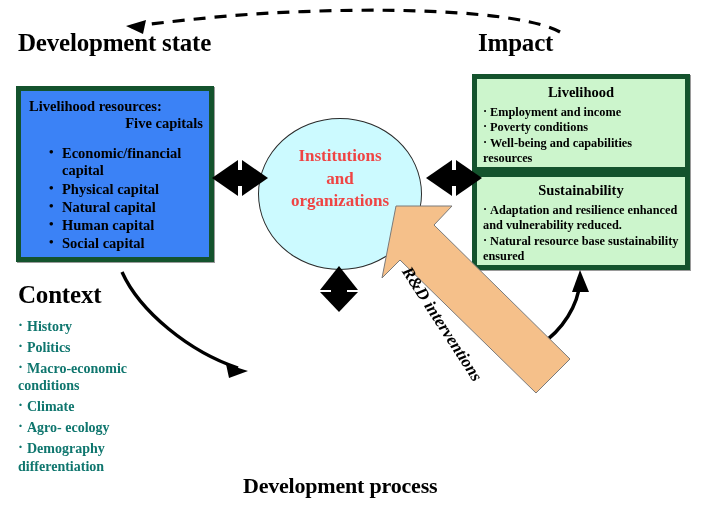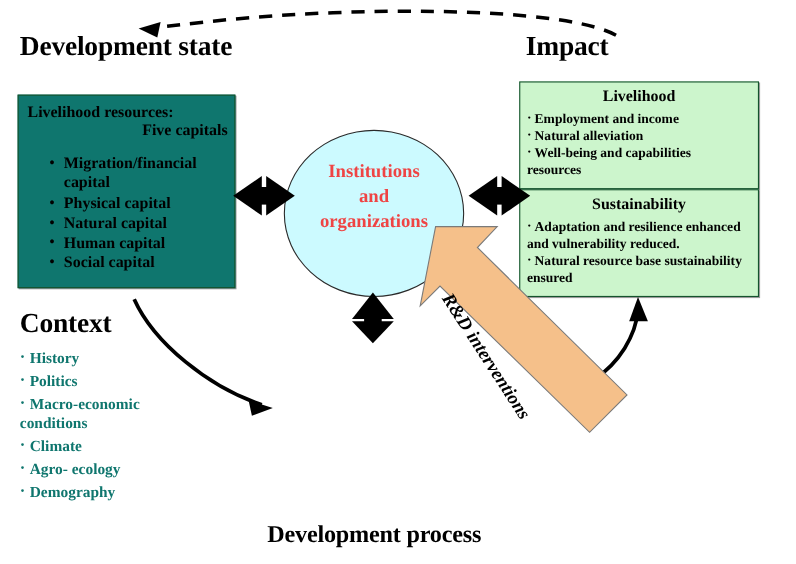--- a/index.html
+++ b/index.html
@@ -20,25 +20,25 @@
     line-height:1.05;
     letter-spacing:-0.2px;
   }
   #hd-dev-state{left:18px;top:30px;width:200px;font-size:25px;}
   #hd-impact{left:478px;top:30px;width:220px;font-size:25px;}
   #hd-context{left:18px;top:282px;width:130px;font-size:25px;text-align:left;}
   #hd-dev-process{left:243px;top:474px;width:220px;font-size:22px;}
 
   .box{
     position:absolute;
-    border:1px solid #14532d;
+    border:5px solid #14532d;
     box-sizing:border-box;
     box-shadow:1px 1px 0 #9a9a9a;
   }
-  .yellowbox{background:#0f766e;}
+  .yellowbox{background:#3b82f6;}
   .greenbox{background:#ccf5cc;}
 
   #box-resources{left:16px;top:86px;width:198px;height:176px;}
   #box-strategies{left:243px;top:310px;width:216px;height:162px;}
   #box-livelihood{left:472px;top:74px;width:218px;height:98px;}
   #box-sustain{left:472px;top:172px;width:218px;height:98px;}
 
   .boxtitle{
     font-weight:bold;font-size:14.5px;color:#000;
     text-align:center;margin:0;padding:0;
@@ -111,52 +111,53 @@
   <div class="hdg" id="hd-dev-state">Development state</div>
   <div class="hdg" id="hd-impact">Impact</div>
   <div class="hdg" id="hd-context">Context</div>
   <div class="hdg" id="hd-dev-process">Development process</div>
 
   <div class="box yellowbox" id="box-resources">
     <div class="pad-l">
       <div class="boxtitle left">Livelihood resources:</div>
       <div class="boxtitle" style="text-align:right;padding-left:10px;">Five capitals</div>
       <ul class="bul" style="margin-top:14px;margin-left:18px;">
-        <li>Migration/financial capital</li>
+        <li>Economic/financial capital</li>
         <li>Physical capital</li>
         <li>Natural capital</li>
         <li>Human capital</li>
         <li>Social capital</li>
       </ul>
     </div>
   </div>
 
   <ul class="ctx">
     <li>History</li>
     <li>Politics</li>
     <li>Macro-economic</li>
     <li class="cont">conditions</li>
     <li>Climate</li>
     <li>Agro- ecology</li>
     <li>Demography</li>
+    <li class="cont">differentiation</li>
   </ul>
 
   <div id="circle"></div>
   <div id="circle-label">
     <div>Institutions</div>
     <div>and</div>
     <div>organizations</div>
   </div>
 
   <div class="box greenbox" id="box-livelihood">
     <div class="pad-c">
       <div class="boxtitle">Livelihood</div>
       <ul class="tight" style="margin-top:4px;">
         <li>Employment and income</li>
-        <li>Natural alleviation</li>
+        <li>Poverty conditions</li>
         <li>Well-being and capabilities</li>
         <li class="cont">resources</li>
       </ul>
     </div>
   </div>
 
   <div class="box greenbox" id="box-sustain">
     <div class="pad-c">
       <div class="boxtitle">Sustainability</div>
       <ul class="tight" style="margin-top:4px;">

